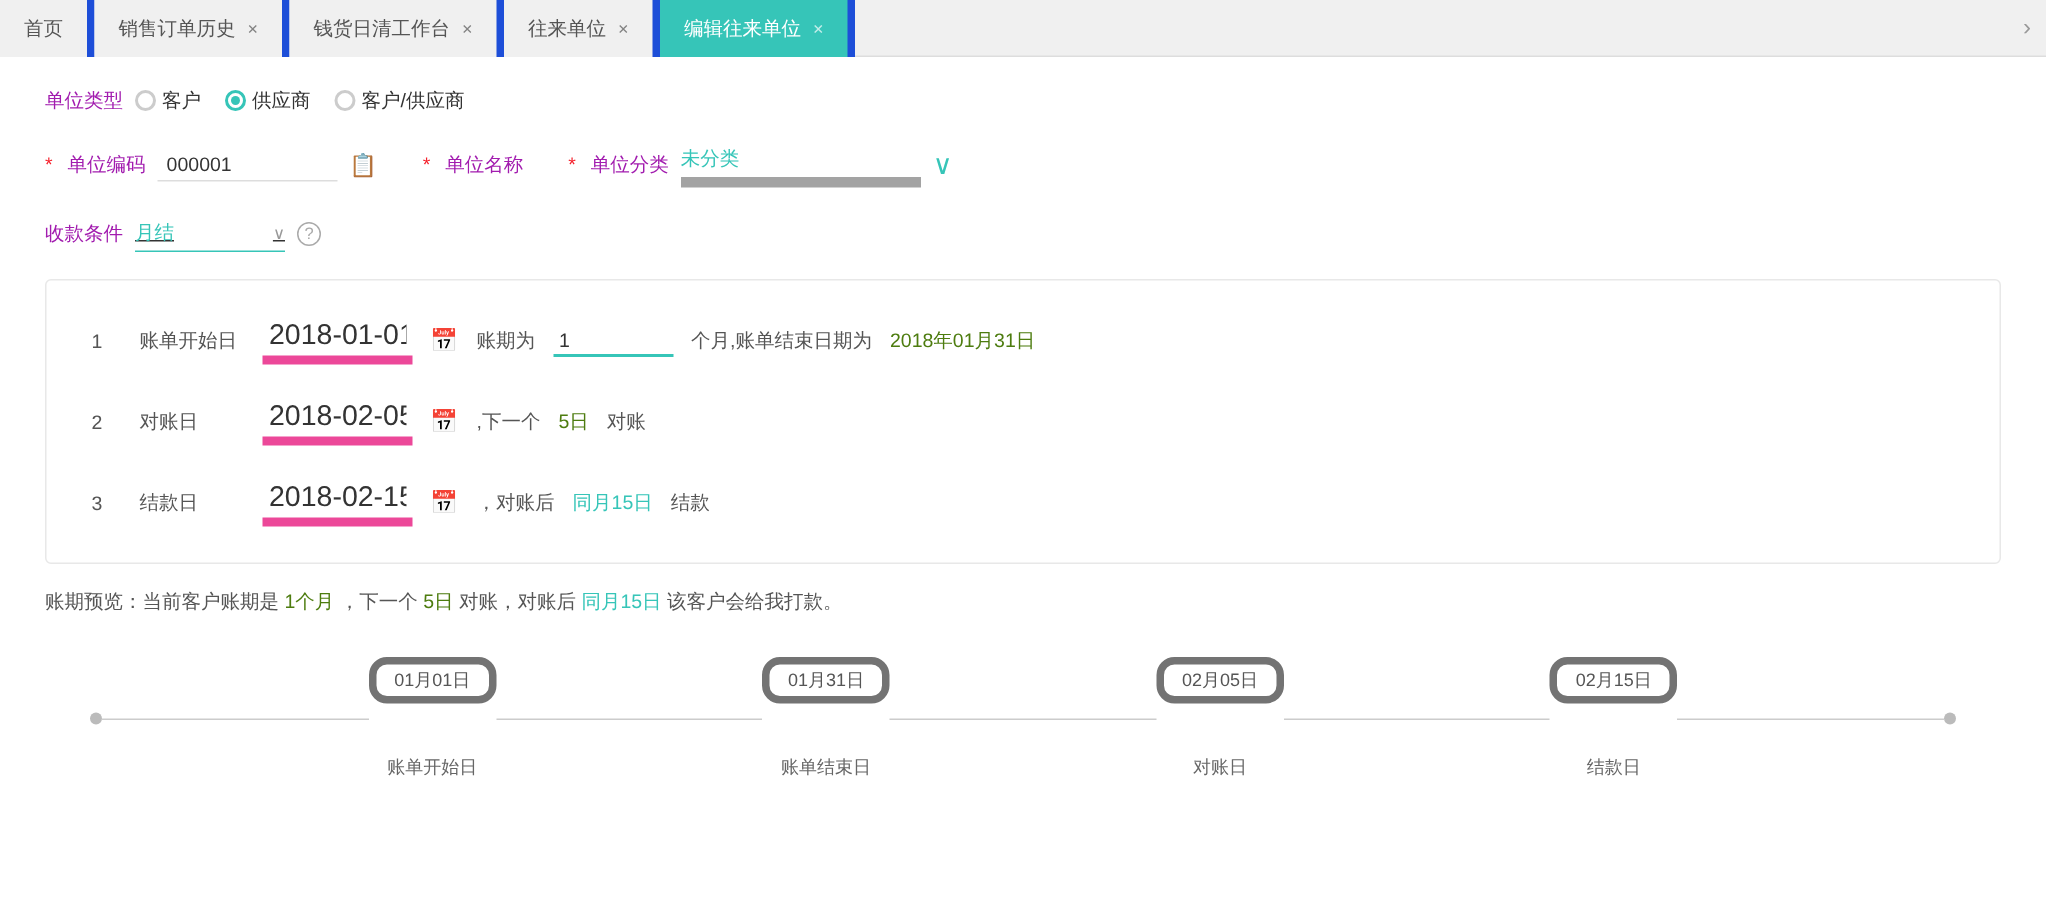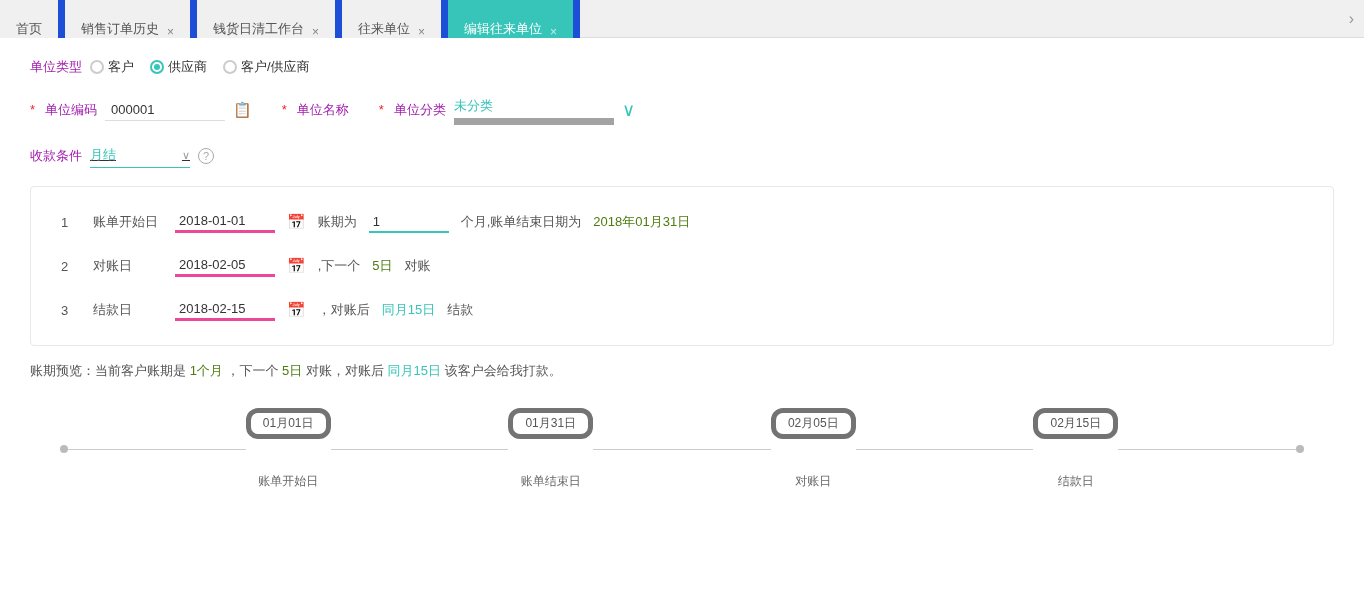--- a/index.html
+++ b/index.html
@@ -9,27 +9,27 @@
     .tabs-bar {
       display: flex;
       align-items: center;
       background: #f0f0f0;
       border-bottom: 1px solid #ddd;
       height: 38px;
       padding-left: 0;
     }
     .tab {
       display: flex;
-      align-items: flex-end;
+      align-items: center;
       padding: 0 16px;
       height: 38px;
       cursor: pointer;
       font-size: 13px;
       color: #555;
-      border-right: 7px solid #1d4ed8;
+      border-right: 5px solid #1d4ed8;
       white-space: nowrap;
       background: #f0f0f0;
     }
     .tab.active {
       background: #36c5b8;
       color: #fff;
     }
     .tab .close-icon {
       margin-left: 8px;
       font-size: 12px;
@@ -186,24 +186,24 @@
       color: #555;
       flex-shrink: 0;
     }
     .period-field-label {
       color: #555;
       white-space: nowrap;
       width: 70px;
     }
     .period-date-input {
       border: none;
-      border-bottom: 3px solid #ec4899;
+      border-bottom: 6px solid #ec4899;
       outline: none;
       padding: 2px 4px;
-      font-size: 13px;
+      font-size: 19px;
       color: #333;
       background: transparent;
       width: 100px;
     }
     .period-text {
       color: #555;
     }
     .period-number-input {
       border: none;
       border-bottom: 2px solid #36c5b8;

